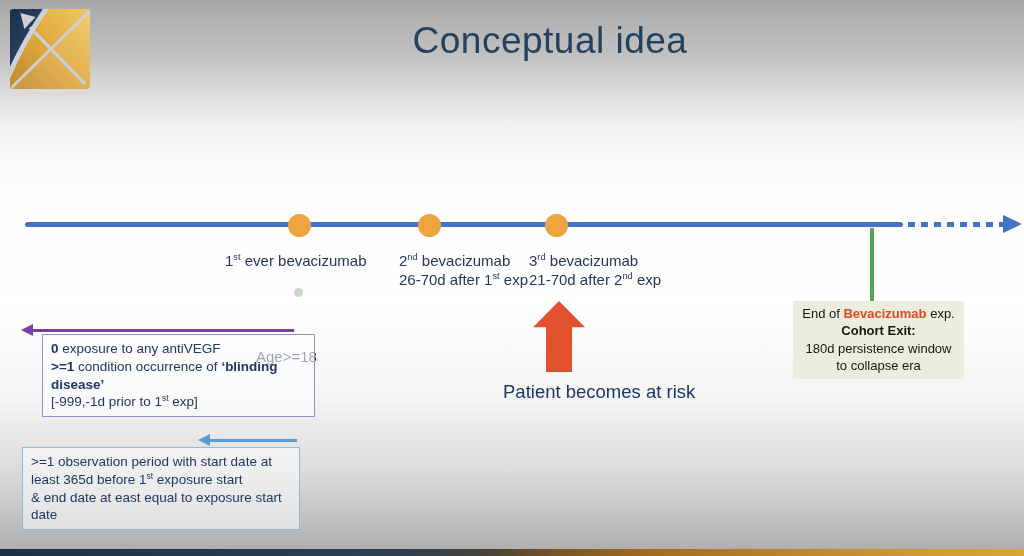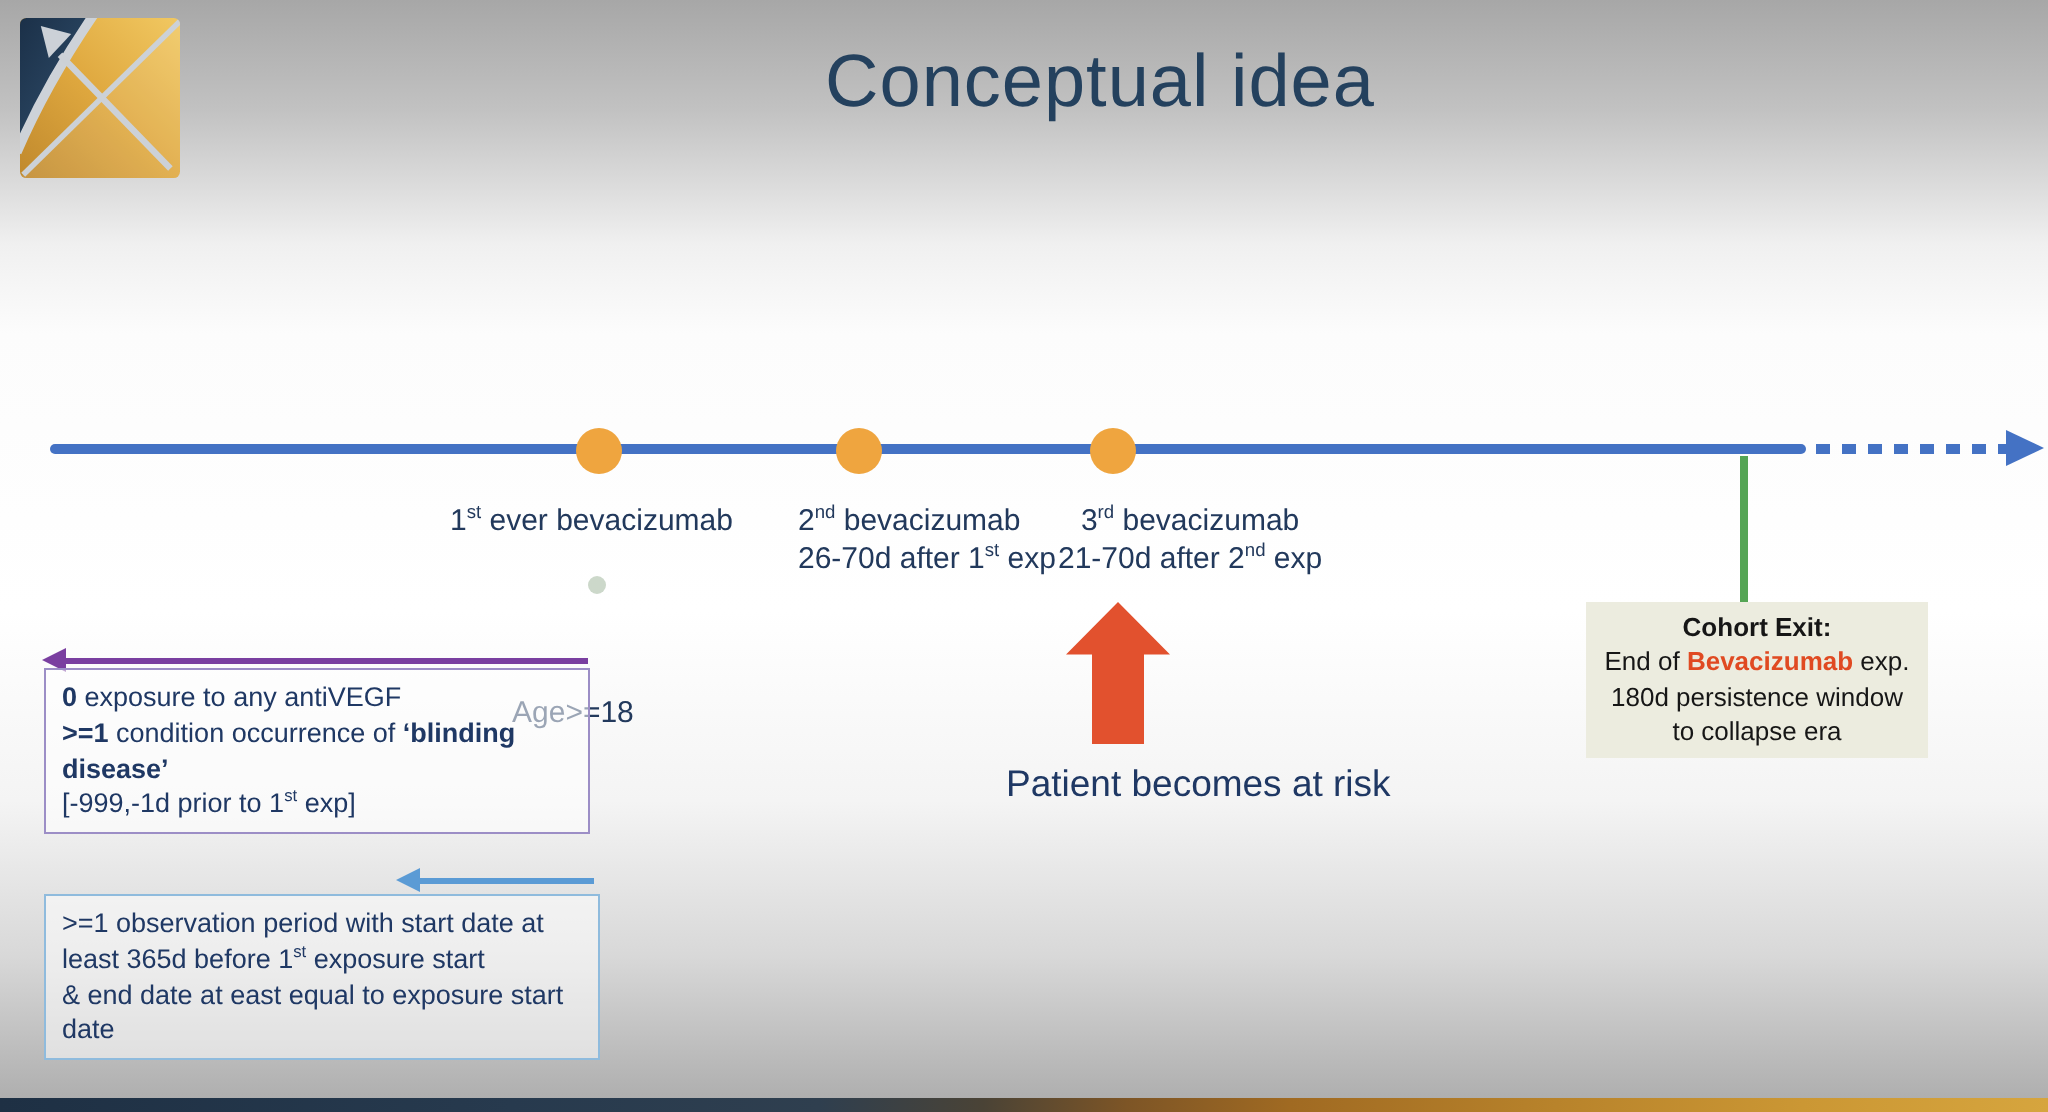--- a/index.html
+++ b/index.html
@@ -24,21 +24,21 @@
 
   
   .tl-line{left:25px;top:222px;width:878px;height:5px;border-radius:3px;background:#4472c4;}
   .tl-dash{left:908px;top:222px;width:96px;height:5px;
     background:repeating-linear-gradient(to right,#4472c4 0 7px,transparent 7px 13px);}
   .tl-head{left:1003px;top:215px;width:0;height:0;
     border-top:9px solid transparent;border-bottom:9px solid transparent;border-left:19px solid #4472c4;}
   .marker{width:23px;height:23px;border-radius:50%;background:#efa53f;top:214px;}
   .m1{left:288px;} .m2{left:418px;} .m3{left:545px;}
   .ev-label{font-size:15px;line-height:19px;color:#22395c;top:251px;white-space:nowrap;}
-  .ev1{left:225px;} .ev2{left:399px;} .ev3{left:529px;text-align:center;}
+  .ev1{left:225px;} .ev2{left:399px;} .ev3{left:529px;}
 
   
   .age-dot{left:294px;top:288px;width:9px;height:9px;border-radius:50%;background:#ccd8ca;}
   .age-label{left:256px;top:300px;font-size:15px;color:#22395c;margin-top:48px;}
 
   
   .h-arrow-line{height:3px;}
   .purple-line{left:31px;top:329px;width:263px;background:#7a3fa0;}
   .purple-head{left:21px;top:324px;width:0;height:0;
     border-top:6.5px solid transparent;border-bottom:6.5px solid transparent;border-right:12px solid #7a3fa0;}
@@ -118,39 +118,39 @@
   <div class="abs ev-label ev3">
     <div><span>3</span><sup>rd</sup><span> bevacizumab</span></div>
     <div><span>21-70d after 2</span><sup>nd</sup><span> exp</span></div>
   </div>
 
   <div class="abs age-dot" style="background: rgb(204, 216, 202);"></div>
   <div class="abs age-label">Age&gt;=18</div>
 
   <div class="abs h-arrow-line purple-line" style="background: rgb(122, 63, 160);"></div>
   <div class="abs purple-head" style="border-right-color: rgb(122, 63, 160);"></div>
-  <div class="abs crit-box box1" style="border-color: rgb(156, 142, 198);">
+  <div class="abs crit-box box1" style="border-color: rgb(156, 142, 198); margin-left: 20px;">
     <div><span class="b">0</span><span> exposure to any antiVEGF</span></div>
     <div><span class="b">&gt;=1</span><span> condition occurrence of </span><span class="b">‘blinding disease’</span></div>
     <div><span>[-999,-1d prior to 1</span><sup>st</sup><span> exp]</span></div>
   </div>
 
   <div class="abs h-arrow-line blue-line" style="background: rgb(91, 155, 213);"></div>
   <div class="abs blue-head" style="border-right-color: rgb(91, 155, 213);"></div>
   <div class="abs crit-box box2" style="border-color: rgb(143, 187, 221);">
     <div><span>&gt;=1 observation period with start date at least 365d  before 1</span><sup>st</sup><span> exposure start</span></div>
     <div><span>&amp; end date at east equal to exposure start date</span></div>
   </div>
 
   <div class="abs risk-arrow" style="background: rgb(226, 81, 46);"></div>
   <div class="abs risk-label">Patient becomes at risk</div>
 
   <div class="abs exit-line" style="background: rgb(85, 165, 85);"></div>
   <div class="abs exit-box" style="background: rgb(236, 236, 223);">
+    <div><span>End of </span><span class="b" style="color: rgb(224, 74, 34);">Bevacizumab</span><span> exp.</span></div>
     <div><span class="b">Cohort Exit:</span></div>
-    <div><span>End of </span><span class="b" style="color: rgb(224, 74, 34);">Bevacizumab</span><span> exp.</span></div>
     <div><span>180d persistence window</span></div>
     <div><span>to collapse era</span></div>
   </div>
 
   <div class="abs footer"></div>
 
 </div>
 
 </body></html>

